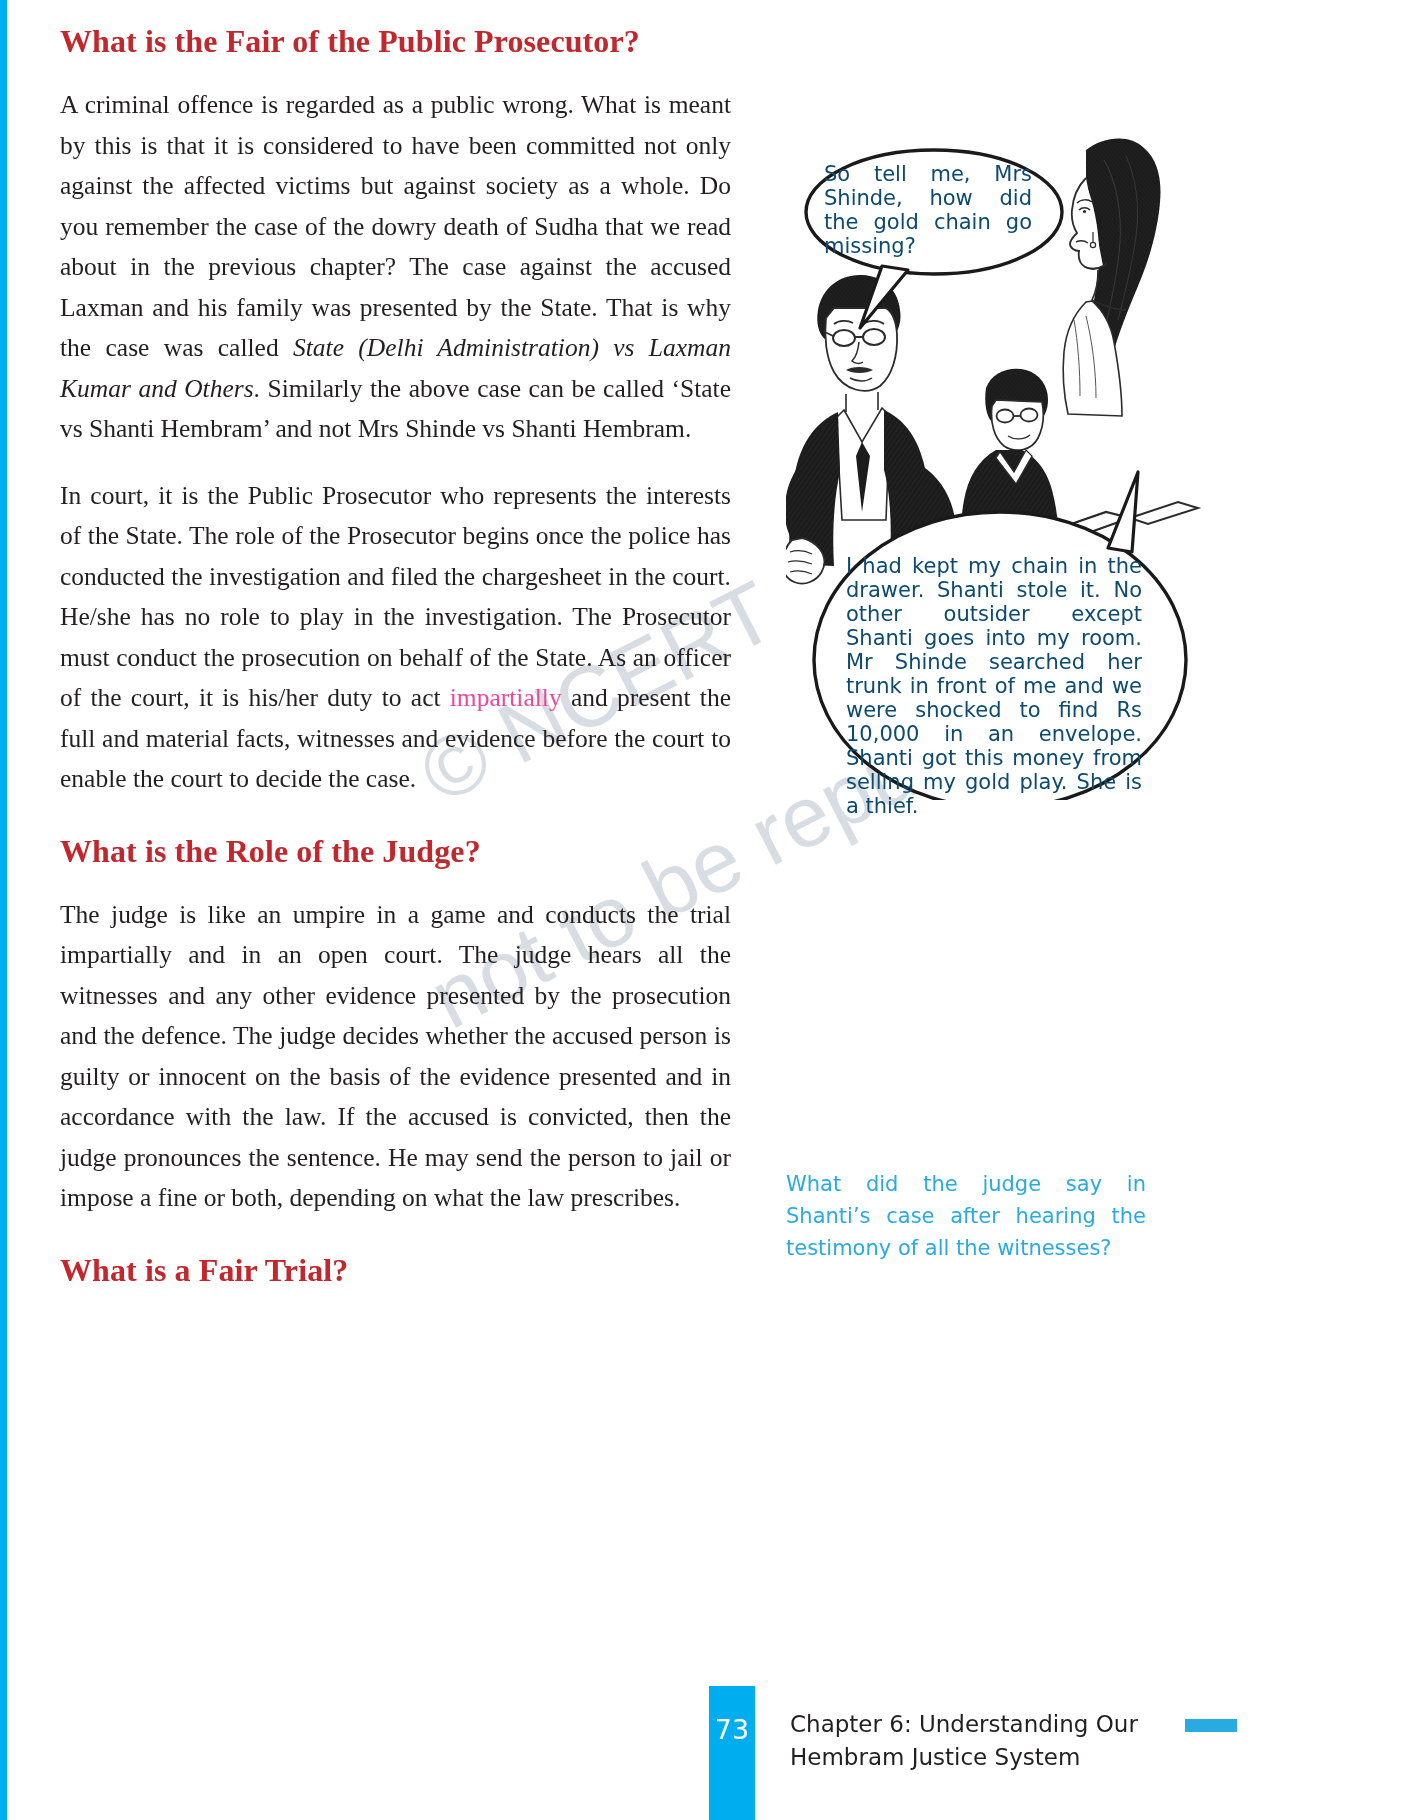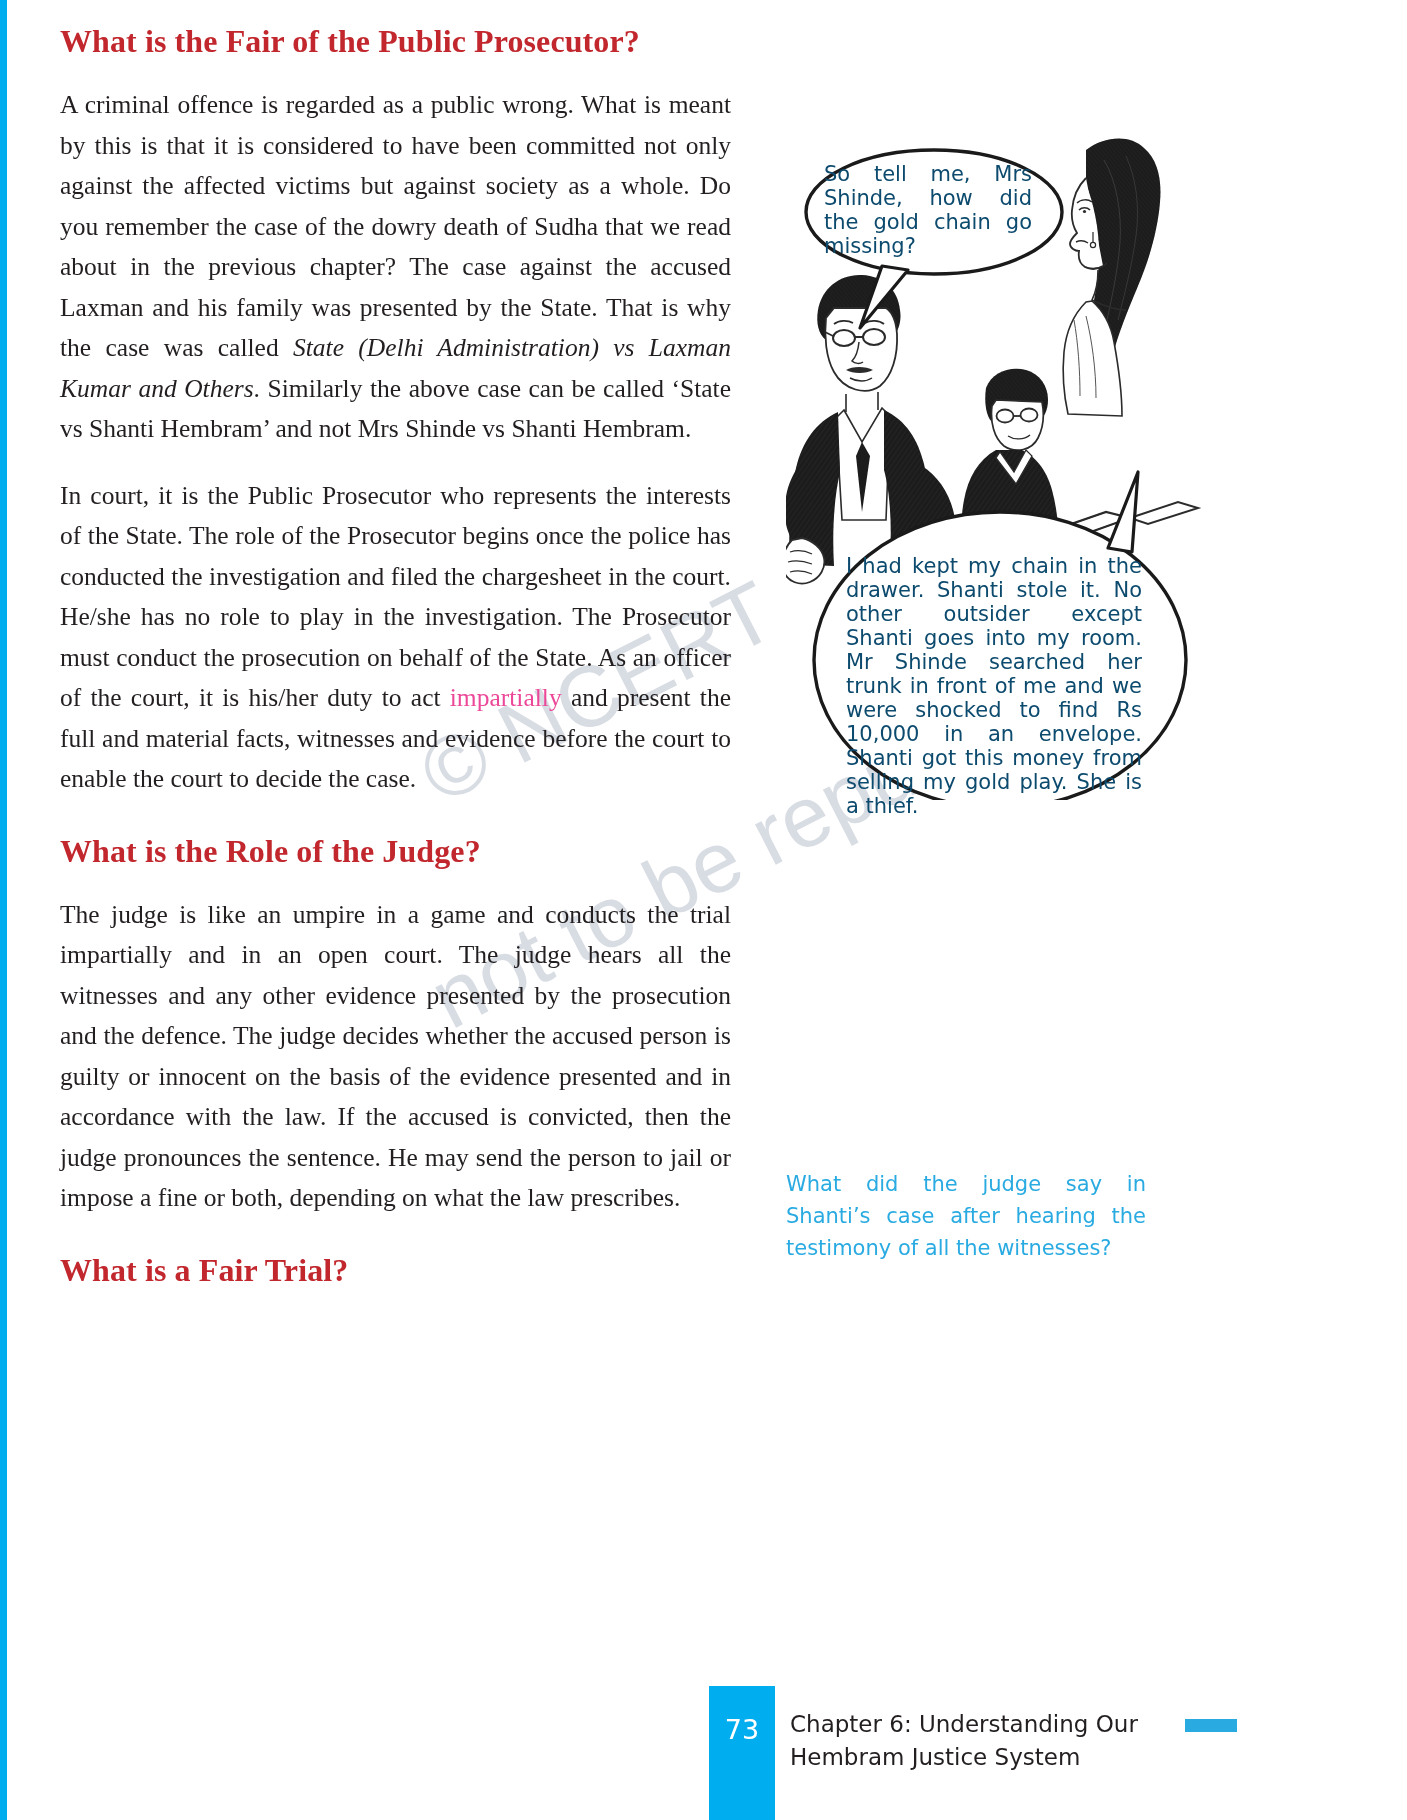--- a/index.html
+++ b/index.html
@@ -150,21 +150,21 @@
     left: 0;
     top: 1686px;
     width: 1407px;
     height: 134px;
     z-index: 10;
   }
   .page-num-box {
     position: absolute;
     left: 709px;
     top: 0px;
-    width: 66px;
+    width: 46px;
     height: 134px;
     background: #00aeef;
     color: #ffffff;
     font-family: "DejaVu Sans", "Liberation Sans", sans-serif;
     font-size: 27px;
     display: flex;
     align-items: flex-start;
     justify-content: center;
     padding-top: 28px;
     box-sizing: border-box;

